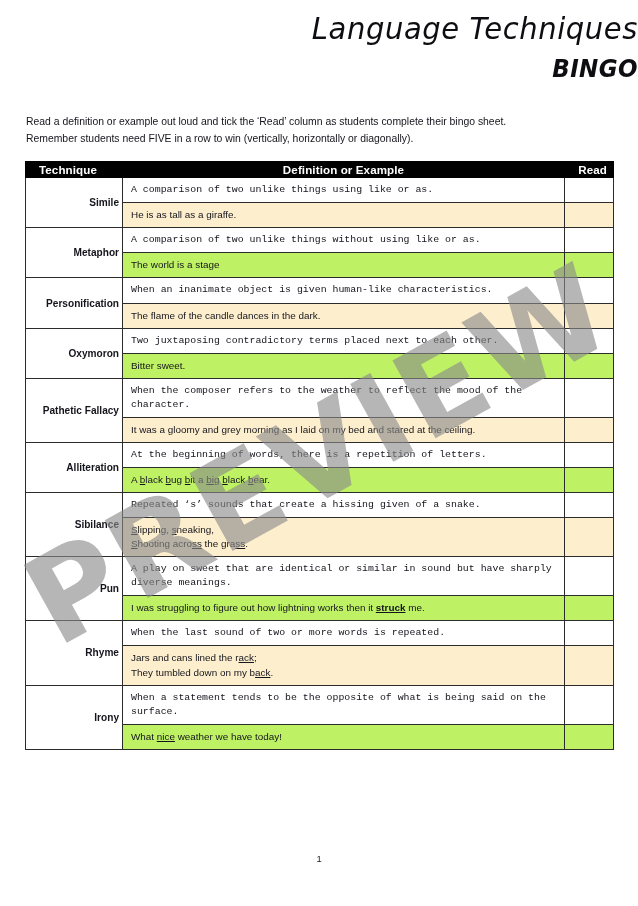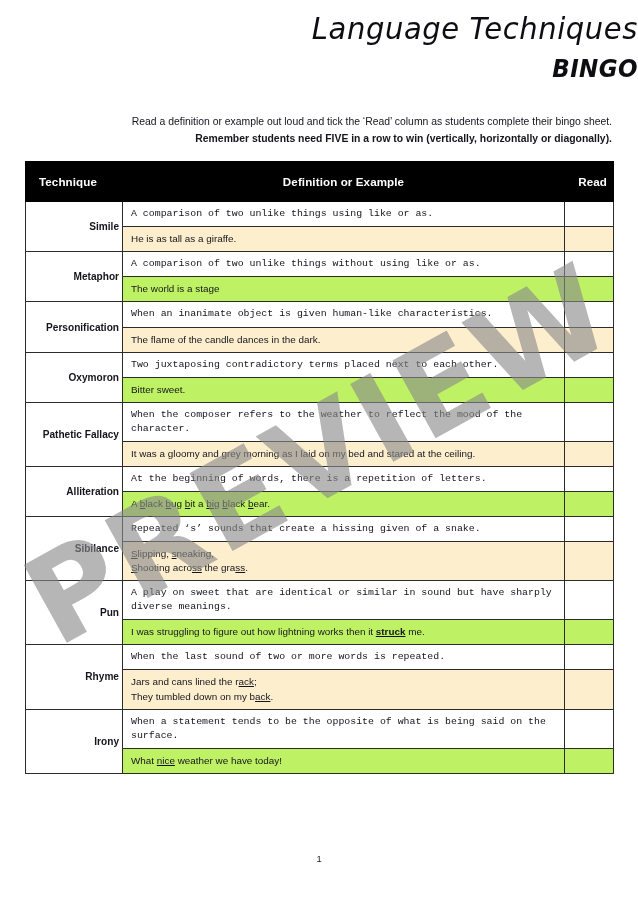--- a/index.html
+++ b/index.html
@@ -45,28 +45,28 @@
     font-size: 23px;
     letter-spacing: 0.4px;
     color: #0d0d12;
     margin-top: 9px;
     transform: scaleY(1.08);
   }
 
   
   .instructions {
     margin-top: 32px;
-    text-align: right;
+    text-align: left;
     font-size: 10.4px;
     line-height: 1.65;
     color: #14141c;
     padding: 0 26px;
   }
   .instructions .line2 {
-    font-weight: 700;
+    font-weight: 400;
   }
 
   
   .table-wrap {
     margin: 14px 25px 0 25px;
     width: 588px;
   }
   table.bingo {
     border-collapse: collapse;
     table-layout: fixed;
@@ -75,21 +75,21 @@
   }
   table.bingo col.c-tech { width: 97px; }
   table.bingo col.c-def  { width: 442px; }
   table.bingo col.c-read { width: 49px; }
 
   thead th {
     background: #000000;
     color: #ffffff;
     font-size: 11.6px;
     font-weight: 700;
-    padding: 13px 6px;
+    padding: 1px 6px;
     border: 1.2px solid #000;
     letter-spacing: 0.1px;
   }
   th.th-tech { text-align: left; padding-left: 13px; }
   th.th-def  { text-align: center; margin-top: 23px; }
   th.th-read { text-align: right; }
 
   td {
     border: 1.1px solid #2b2b2b;
     font-size: 9.9px;

